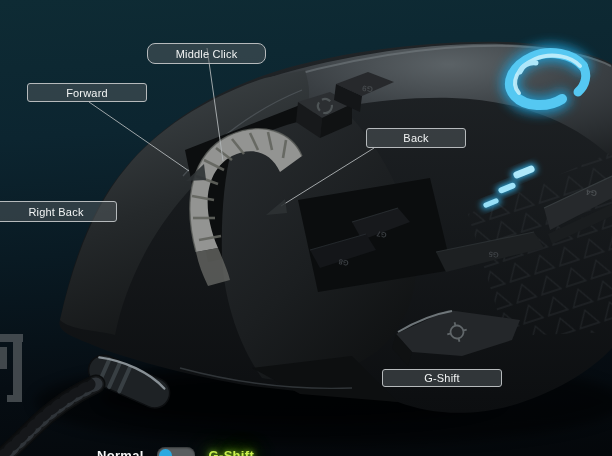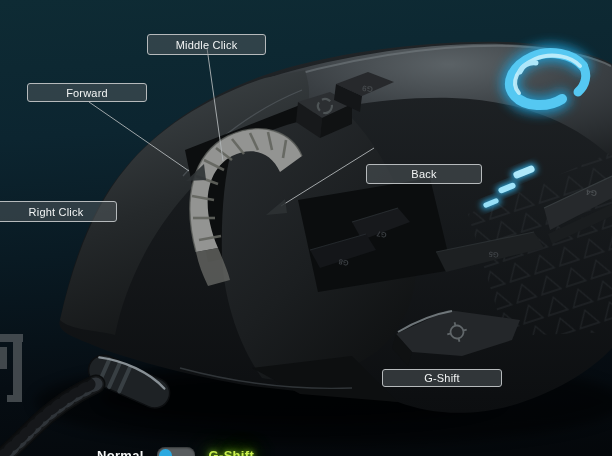--- a/index.html
+++ b/index.html
@@ -9,23 +9,23 @@
     background:linear-gradient(176deg,#0e2b34 0%,#0c2530 28%,#091a23 52%,#060d13 78%,#04070a 100%);
   }
   .stage svg{position:absolute;left:0;top:0;}
   .callout{
     position:absolute;display:flex;align-items:center;justify-content:center;
     background:rgba(84,92,96,0.50);
     border:1px solid #b6babc;border-radius:3px;
     color:#f2f4f4;font-size:11px;letter-spacing:.2px;
     box-sizing:border-box;z-index:5;cursor:pointer;
   }
-  .co-middle{left:147px;top:34px;width:119px;height:21px;}
+  .co-middle{left:147px;top:43px;width:119px;height:21px;border-radius:8px;}
   .co-forward{left:27px;top:83px;width:120px;height:19px;}
-  .co-back{left:366px;top:128px;width:116px;height:20px;margin-top:36px;}
+  .co-back{left:366px;top:128px;width:100px;height:20px;}
   .co-right{left:-5px;top:201px;width:122px;height:21px;}
   .co-left{left:106px;top:309px;width:120px;height:20px;}
   .co-gshift{left:382px;top:369px;width:120px;height:18px;}
   .toggle-row{
     position:absolute;left:97px;top:425px;height:20px;z-index:6;
     display:flex;align-items:center;margin-top:20px;
   }
   .t-normal{color:#f5f7f7;font-weight:bold;font-size:13px;letter-spacing:.3px;}
   .switch{
     width:38px;height:16px;border-radius:8px;background:#595d5f;
@@ -227,21 +227,21 @@
 <div class="callout co-middle">
   <span>Middle Click</span>
 </div>
 <div class="callout co-forward">
   <span>Forward</span>
 </div>
 <div class="callout co-back">
   <span>Back</span>
 </div>
 <div class="callout co-right">
-  <span>Right Click</span>
+  <span>Right Back</span>
 </div>
 <div class="callout co-gshift">
   <span>G-Shift</span>
 </div>
 
 <div class="toggle-row">
   <span class="t-normal">Normal</span>
   <div class="switch">
     <div class="knob"></div>
   </div>

